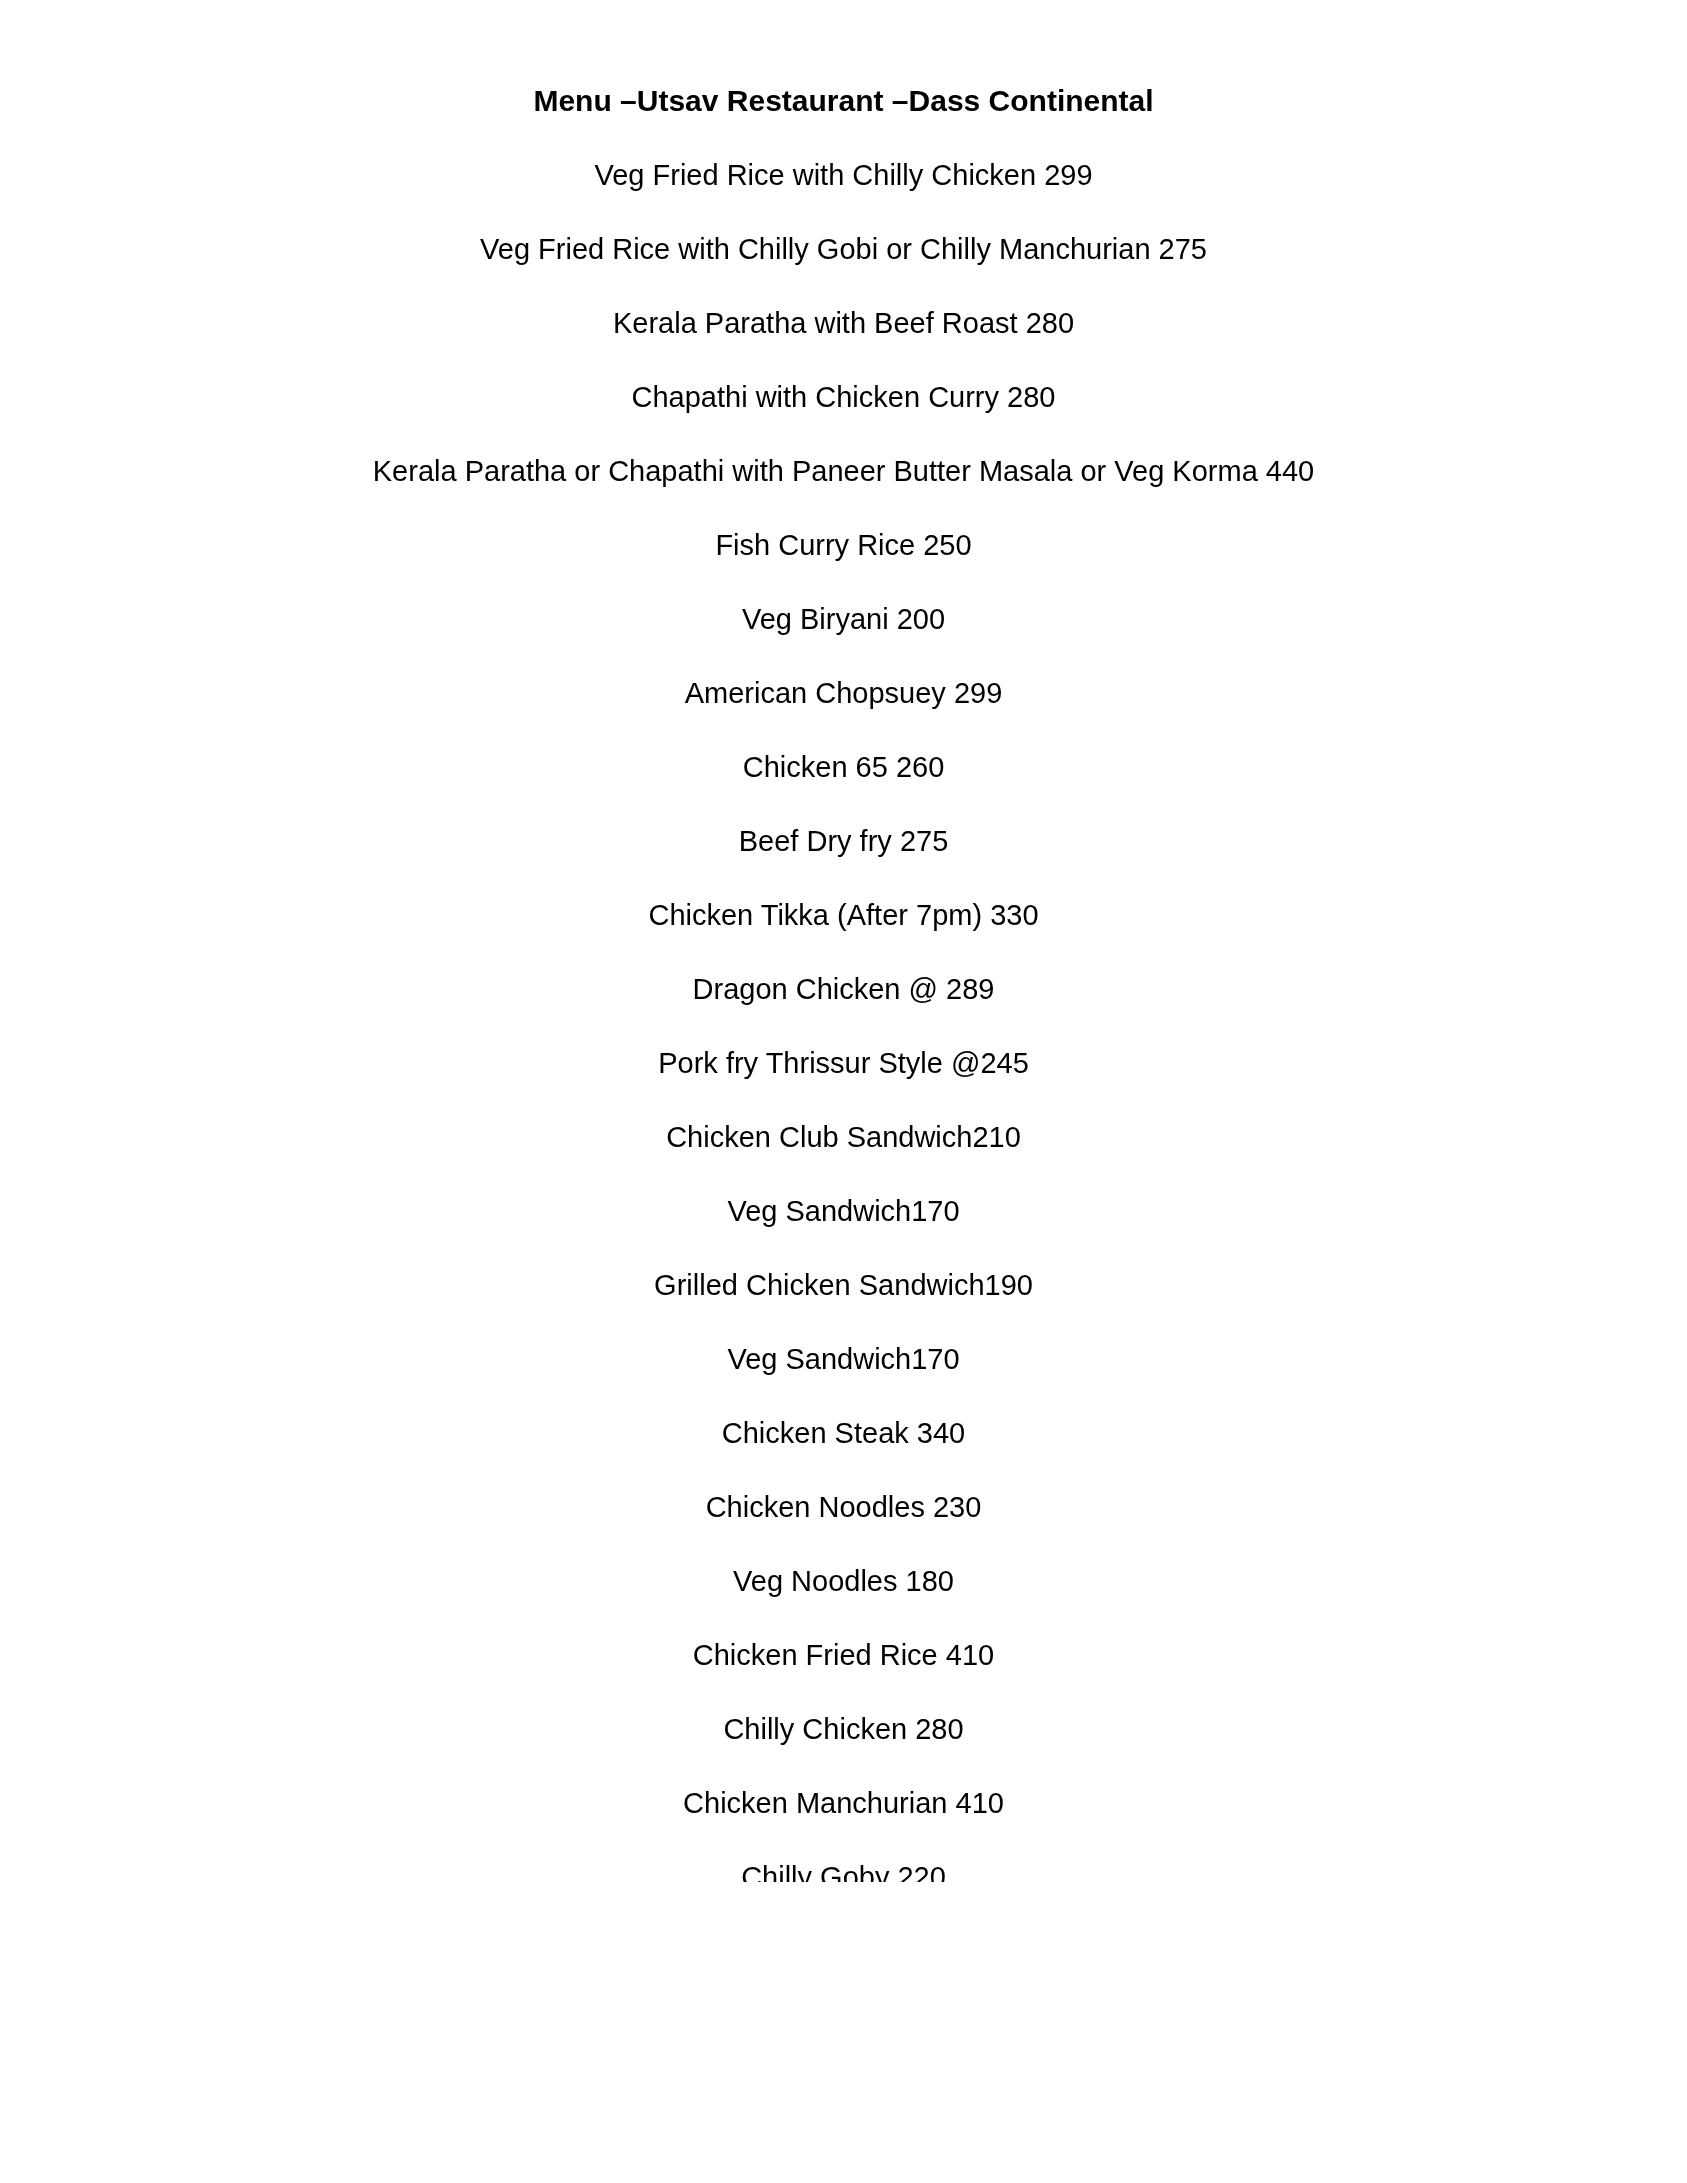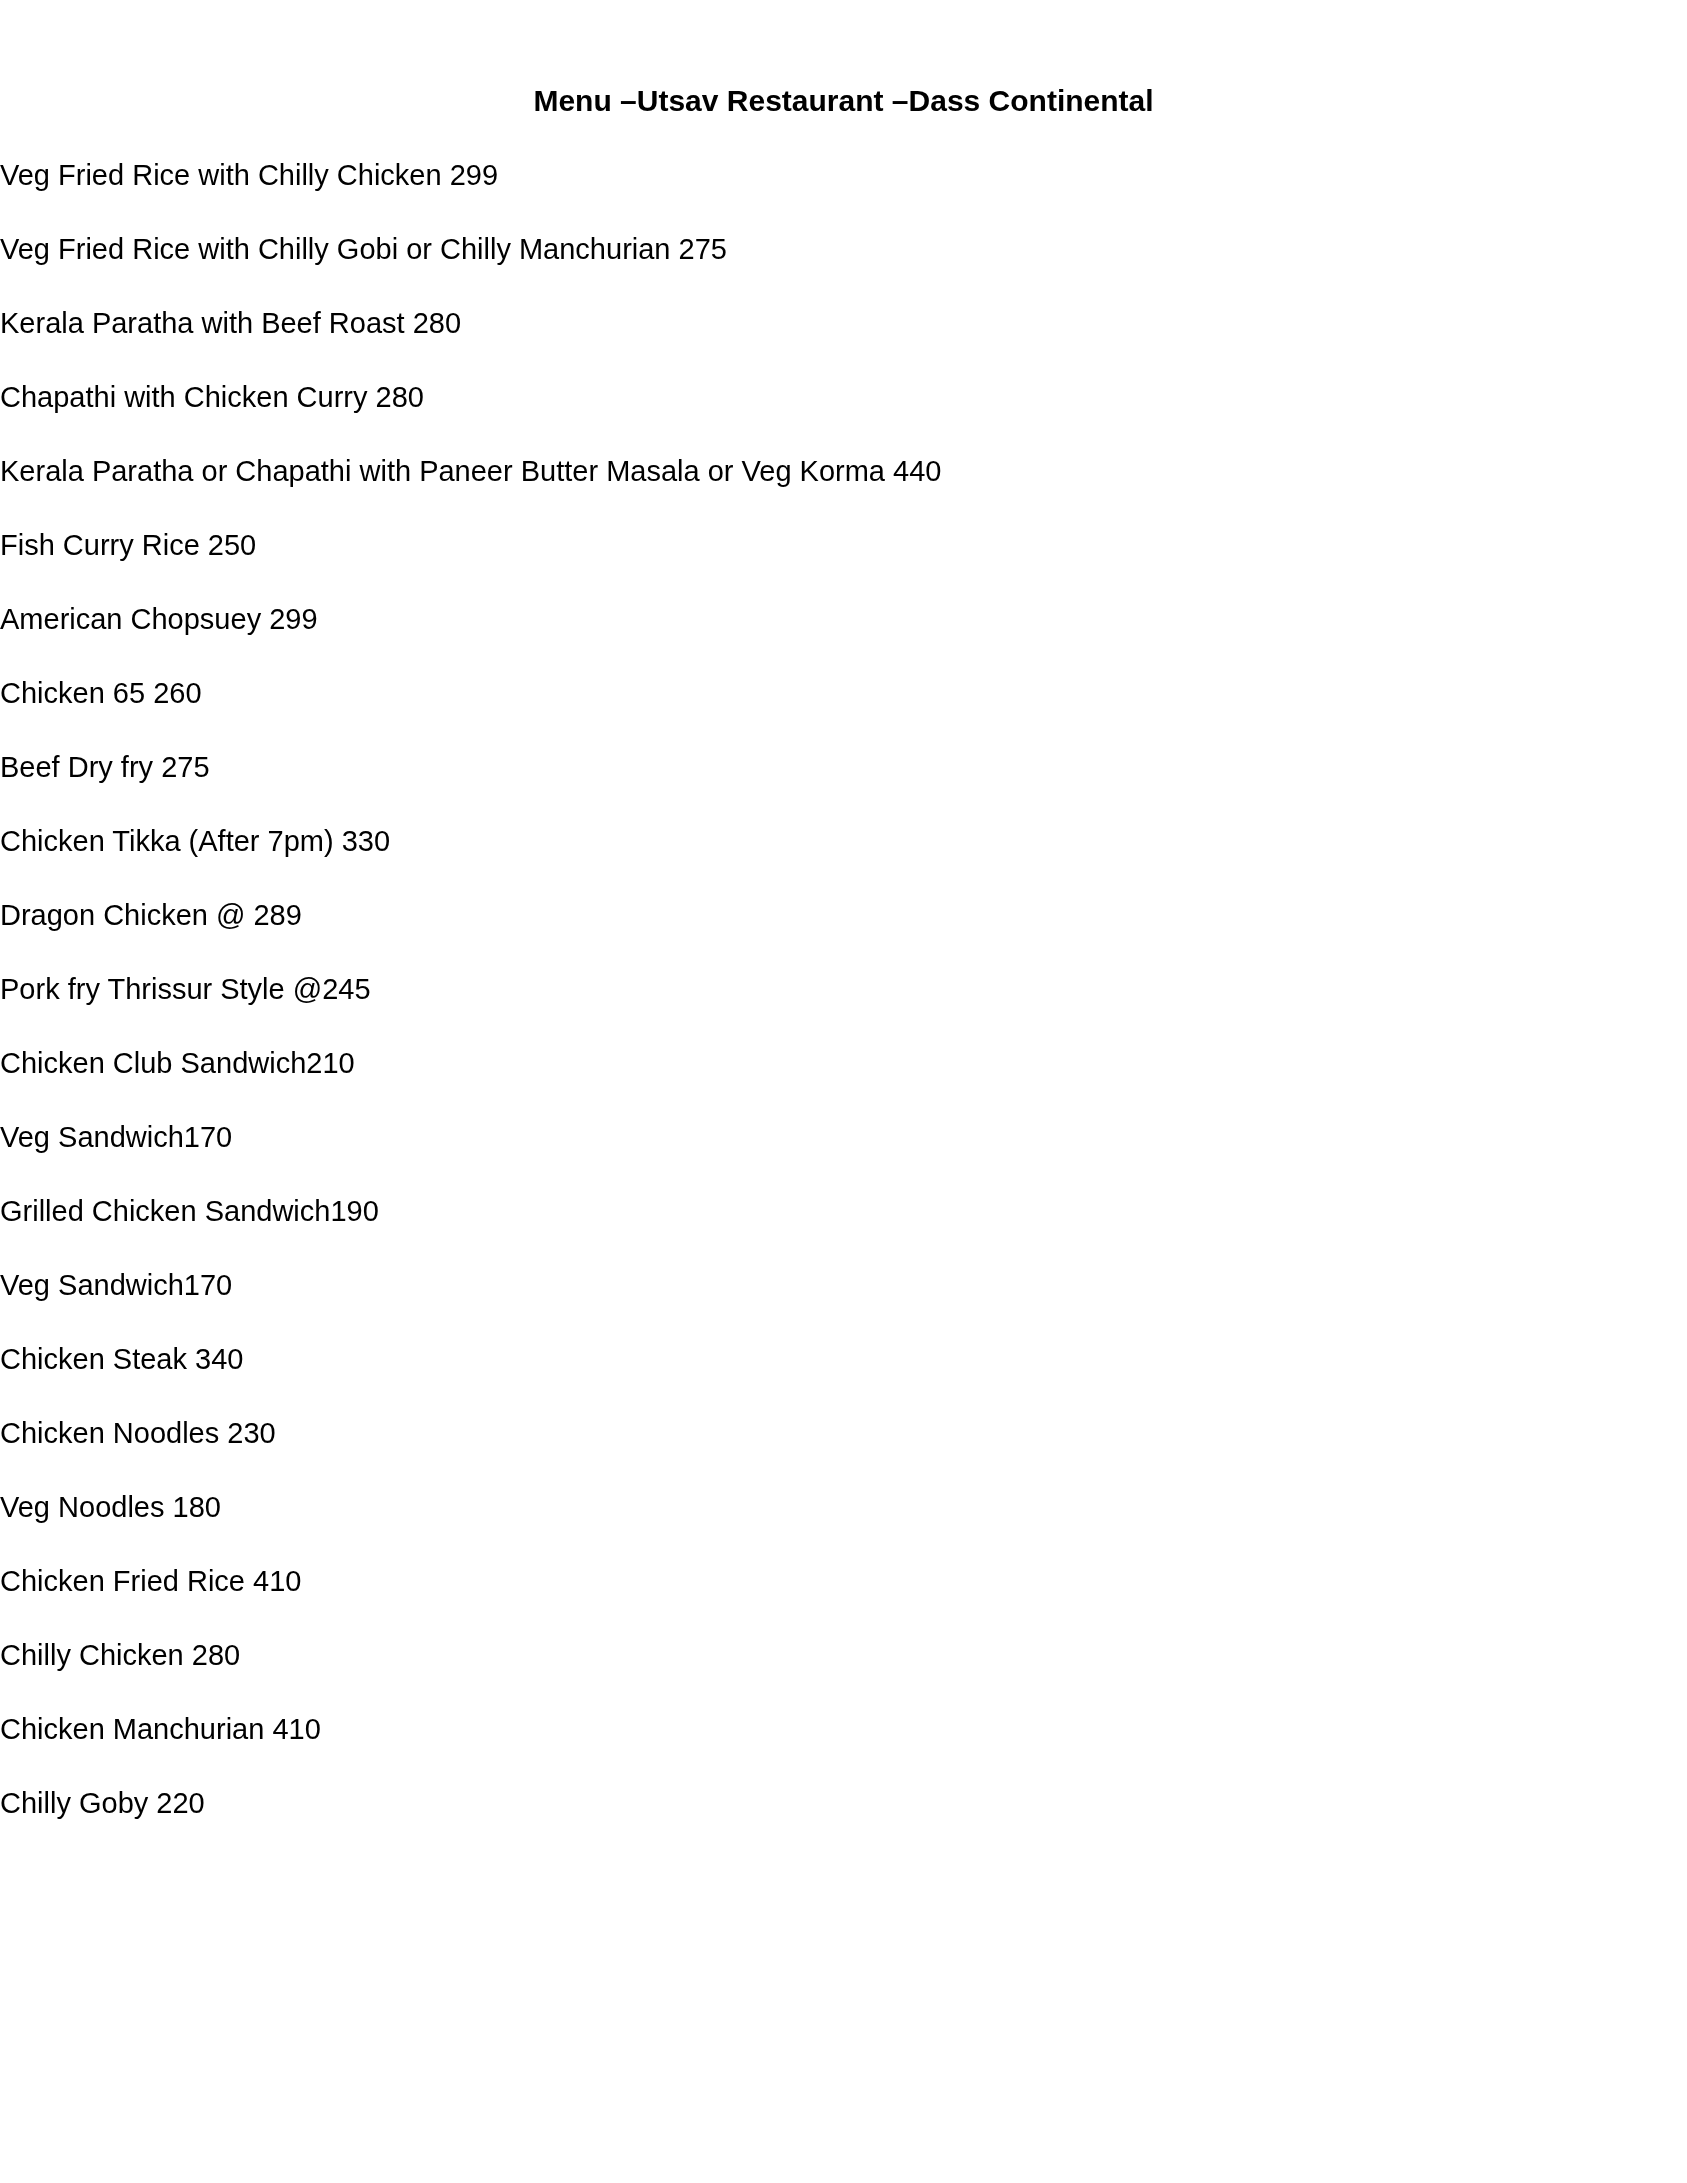--- a/index.html
+++ b/index.html
@@ -25,37 +25,39 @@
     font-weight: 700;
     letter-spacing: 0px;
   }
   .menu-lines {
     margin: 0;
     padding: 0;
   }
   .menu-line {
     height: 74px;
     line-height: 74px;
+    text-align: center;
     font-size: 29px;
     font-weight: 400;
     white-space: pre;
   }
 </style>
 </head>
 <body>
 
 <div class="page">
   <h1 class="doc-title">Menu –Utsav Restaurant –Dass Continental</h1>
   <div class="menu-lines" id="menu-lines">
       <div class="menu-line">Veg Fried Rice with Chilly Chicken 299</div>
       <div class="menu-line">Veg Fried Rice with Chilly Gobi or Chilly Manchurian 275</div>
       <div class="menu-line">Kerala Paratha with Beef Roast 280</div>
       <div class="menu-line">Chapathi with Chicken Curry 280</div>
       <div class="menu-line">Kerala Paratha or Chapathi with Paneer Butter Masala or Veg Korma 440</div>
       <div class="menu-line">Fish Curry Rice 250</div>
+      <div class="menu-line">Veg Biryani 200</div>
       <div class="menu-line">American Chopsuey 299</div>
       <div class="menu-line">Chicken 65 260</div>
       <div class="menu-line">Beef Dry fry 275</div>
       <div class="menu-line">Chicken Tikka (After 7pm) 330</div>
       <div class="menu-line">Dragon Chicken @ 289</div>
       <div class="menu-line">Pork fry Thrissur Style @245</div>
       <div class="menu-line">Chicken Club Sandwich210</div>
       <div class="menu-line">Veg Sandwich170</div>
       <div class="menu-line">Grilled Chicken Sandwich190</div>
       <div class="menu-line">Veg Sandwich170</div>

